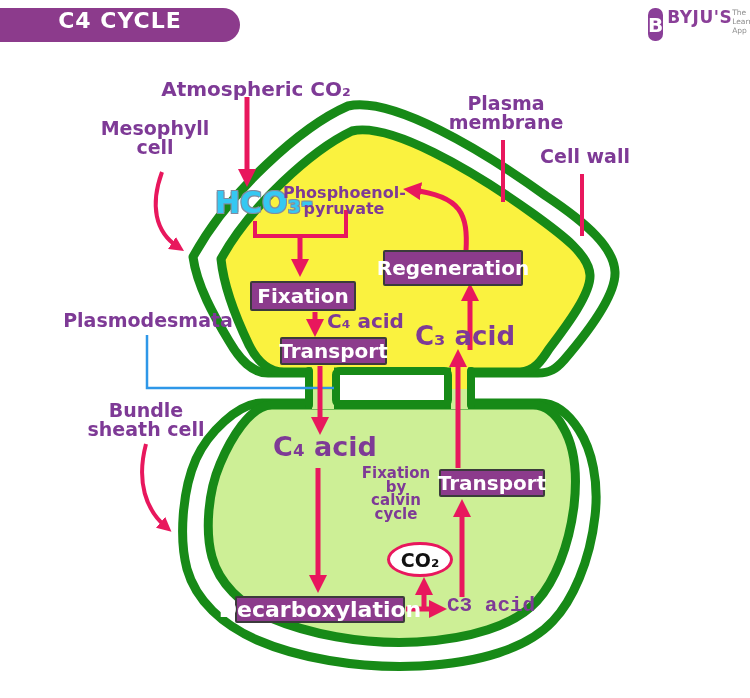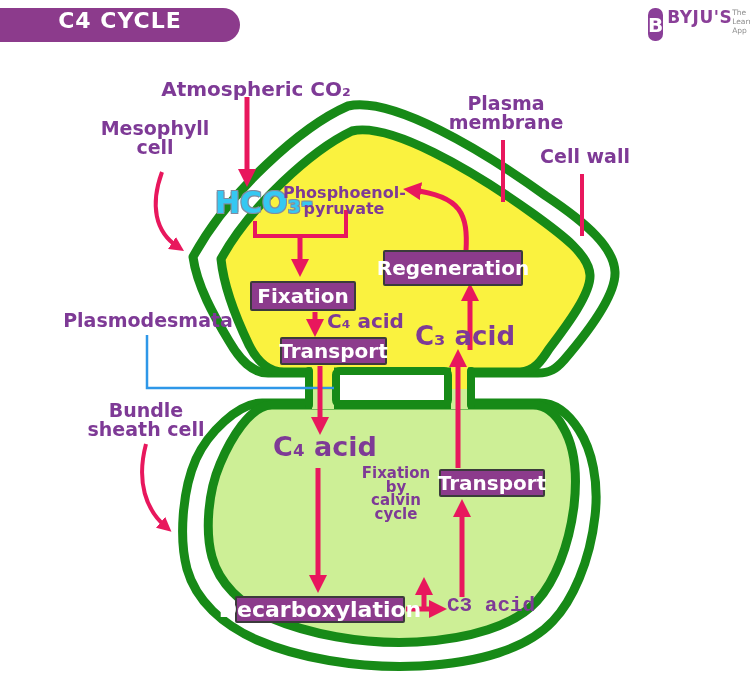--- a/index.html
+++ b/index.html
@@ -117,20 +117,23 @@
 pyruvate</div>
   <div class="label" style="left:327px;top:311px;font-size:20px;">C₄ acid</div>
   <div class="label centered" style="left:465px;top:323px;font-size:26px;">C₃ acid</div>
   <div class="label centered" style="left:325px;top:433px;font-size:27px;">C₄ acid</div>
   <div class="label centered" style="left:396px;top:467px;font-size:15px;line-height:13.5px;">Fixation
 by
 calvin
 cycle</div>
   <div class="label" style="left:447px;top:595px;font-size:21px;font-family:Liberation Mono, monospace;">C3 acid</div>
 
+  <div id="co2-ellipse">
+    <span>CO₂</span>
+  </div>
 
   <div class="pbox" style="left:250px;top:281px;width:106px;height:30px;font-size:20px;">Fixation</div>
   <div class="pbox" style="left:280px;top:337px;width:107px;height:28px;font-size:20px;">Transport</div>
   <div class="pbox" style="left:383px;top:250px;width:140px;height:36px;font-size:20px;">Regeneration</div>
   <div class="pbox" style="left:439px;top:469px;width:106px;height:28px;font-size:20px;">Transport</div>
   <div class="pbox" style="left:235px;top:596px;width:170px;height:27px;font-size:22px;">Decarboxylation</div>
 
 </div>
 
 </body></html>

